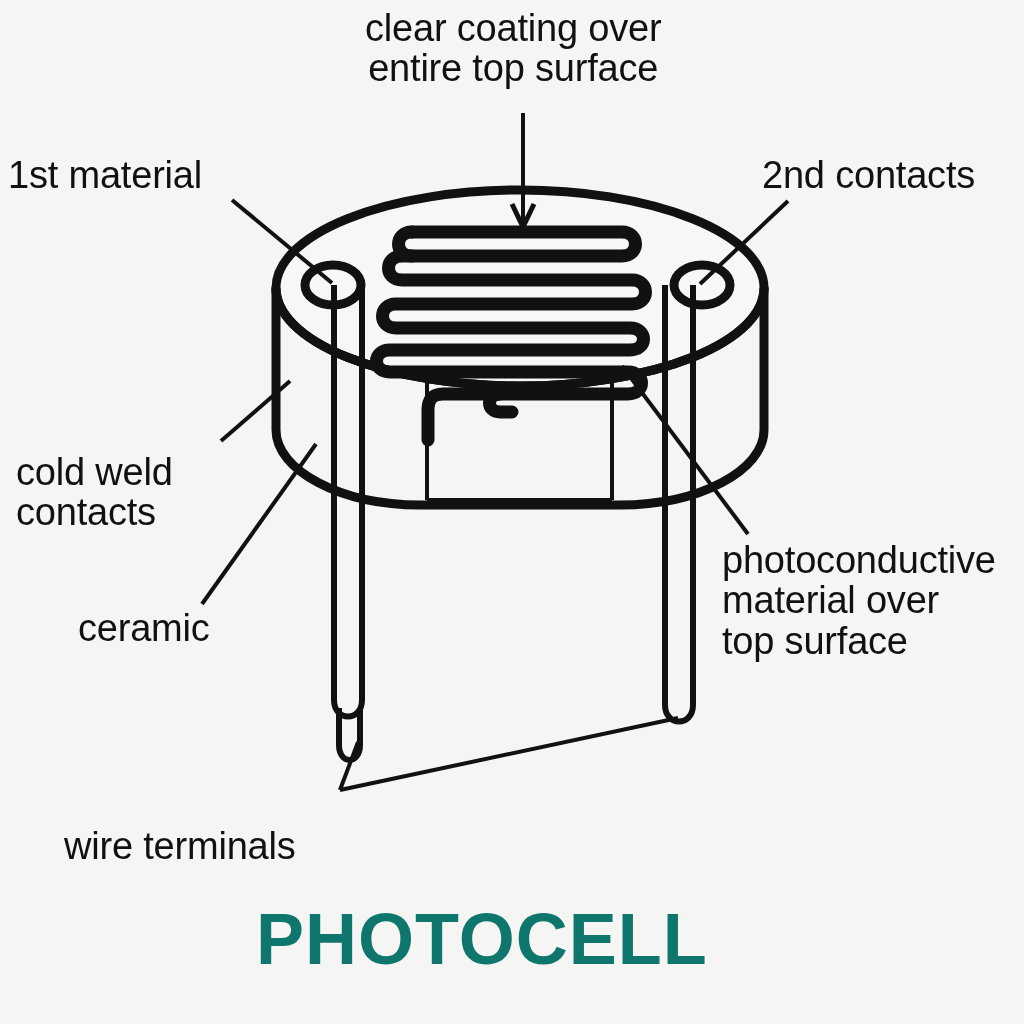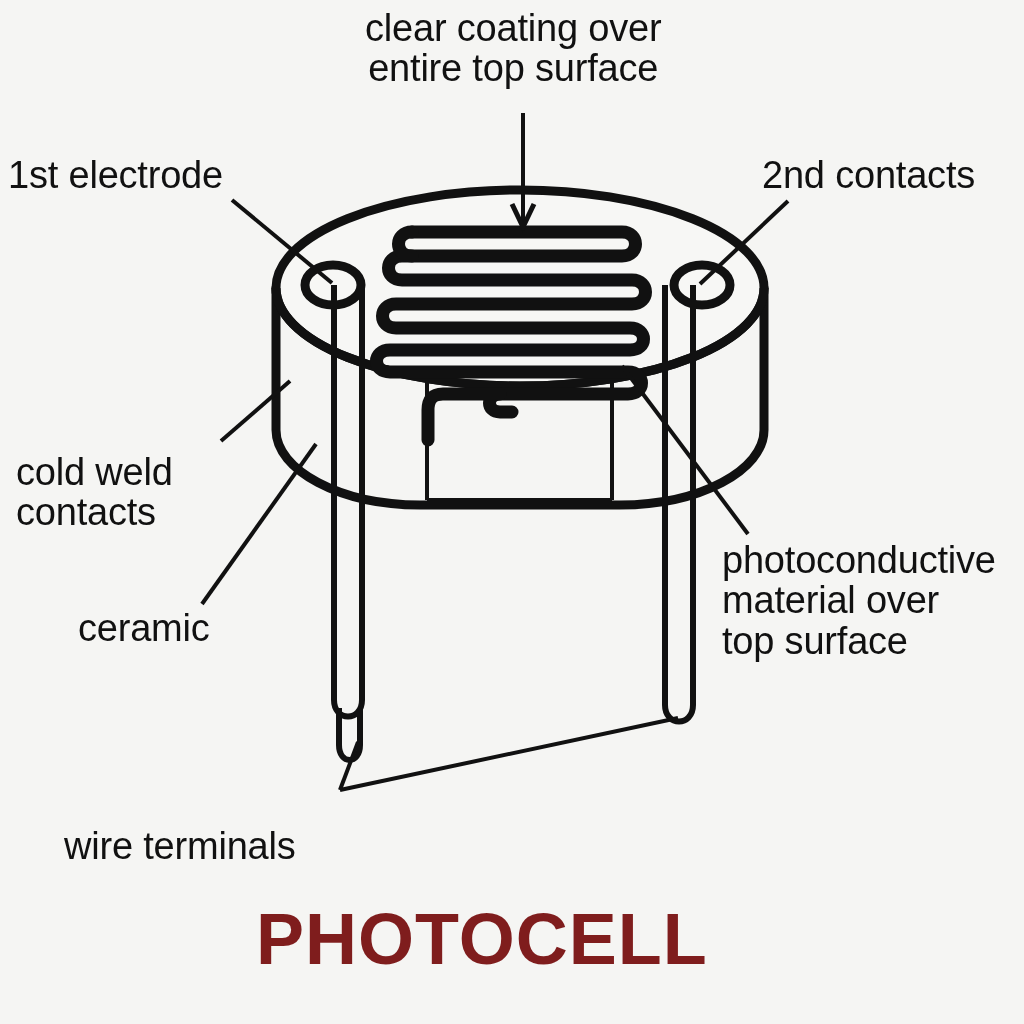--- a/index.html
+++ b/index.html
@@ -34,21 +34,21 @@
     color: #111111;
     font-family: "Liberation Sans", sans-serif;
     font-size: 38px;
     line-height: 1.06;
     letter-spacing: -0.2px;
     white-space: pre;
     font-weight: 400;
   }
   .title {
     position: absolute;
-    color: #7f1d1d;
+    color: #0f766e;
     font-family: "Liberation Sans", sans-serif;
     font-weight: bold;
     font-size: 72px;
     letter-spacing: 1px;
     white-space: pre;
   }
   .l-clear      { left: 365px; top: 8px;   text-align: center; }
   .l-first      { left: 8px;   top: 155px; }
   .l-second     { left: 762px; top: 155px; }
   .l-cold       { left: 16px;  top: 452px; }
@@ -153,21 +153,21 @@
 
       <line x1="340" y1="790" x2="358" y2="742"></line>
       <line x1="340" y1="790" x2="678" y2="718"></line>
     </g>
 
   </svg>
 
   <div class="lbl l-clear">clear coating over
 entire top surface</div>
 
-  <div class="lbl l-first">1st electrode</div>
+  <div class="lbl l-first">1st material</div>
 
   <div class="lbl l-second">2nd contacts</div>
 
   <div class="lbl l-cold">cold weld
 contacts</div>
 
   <div class="lbl l-ceramic">ceramic</div>
 
   <div class="lbl l-wire">wire terminals</div>
 

